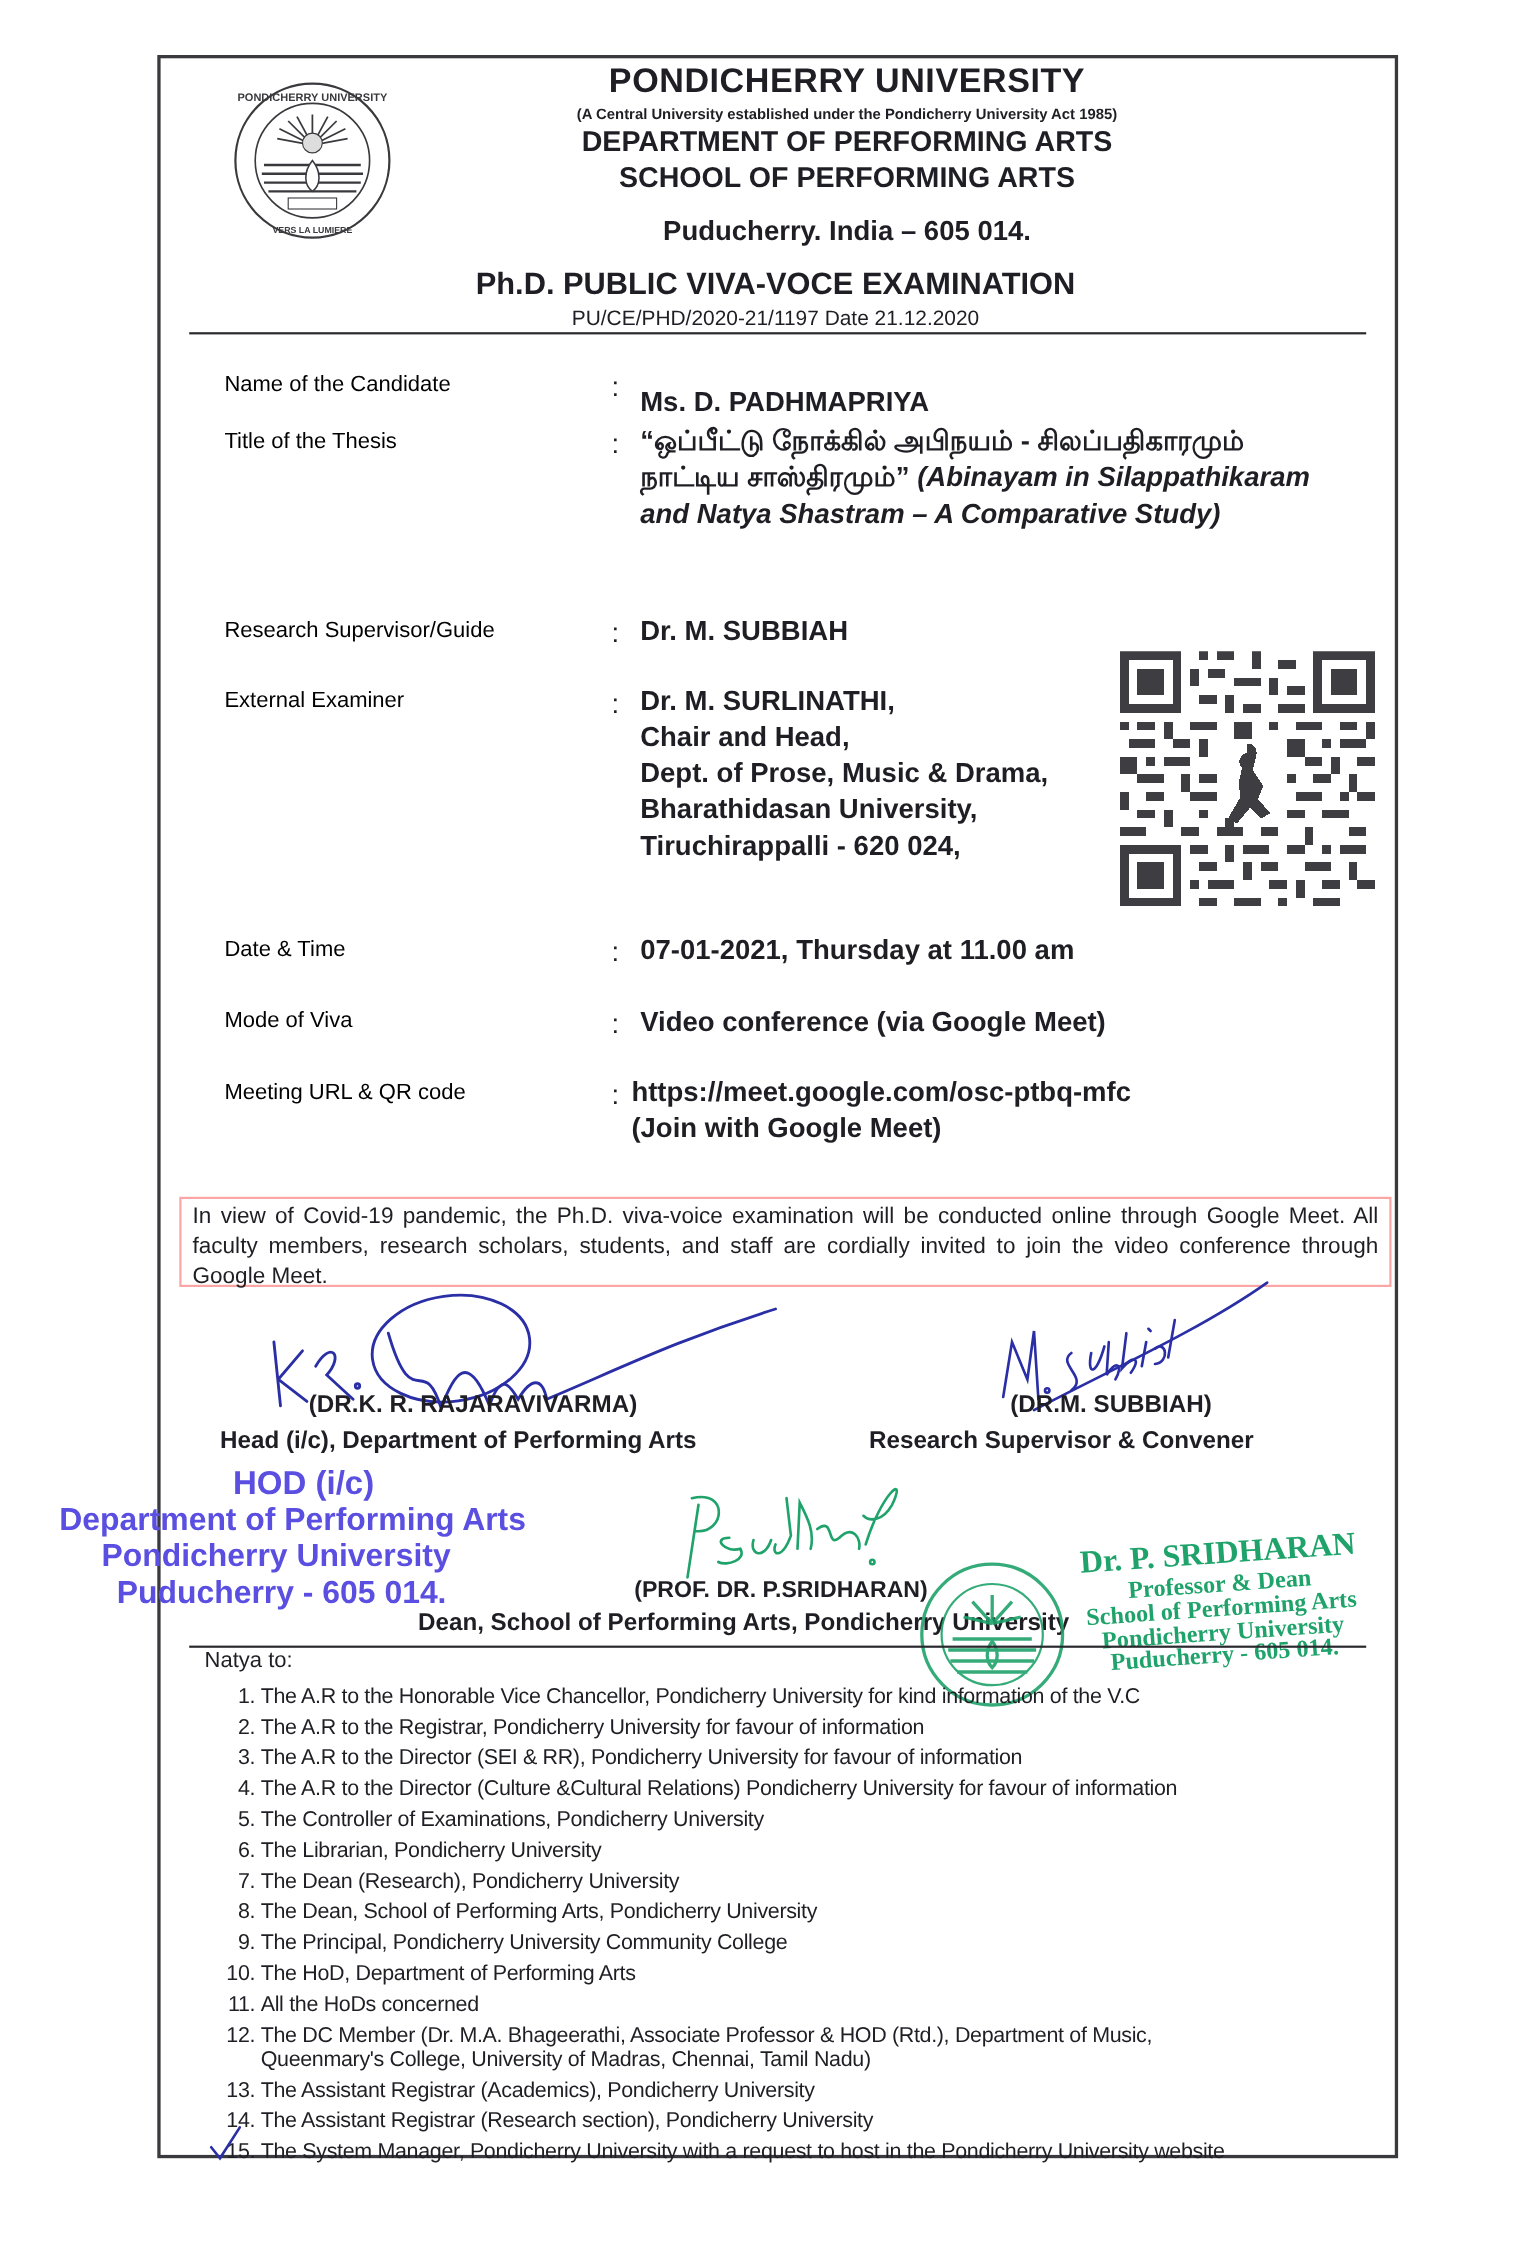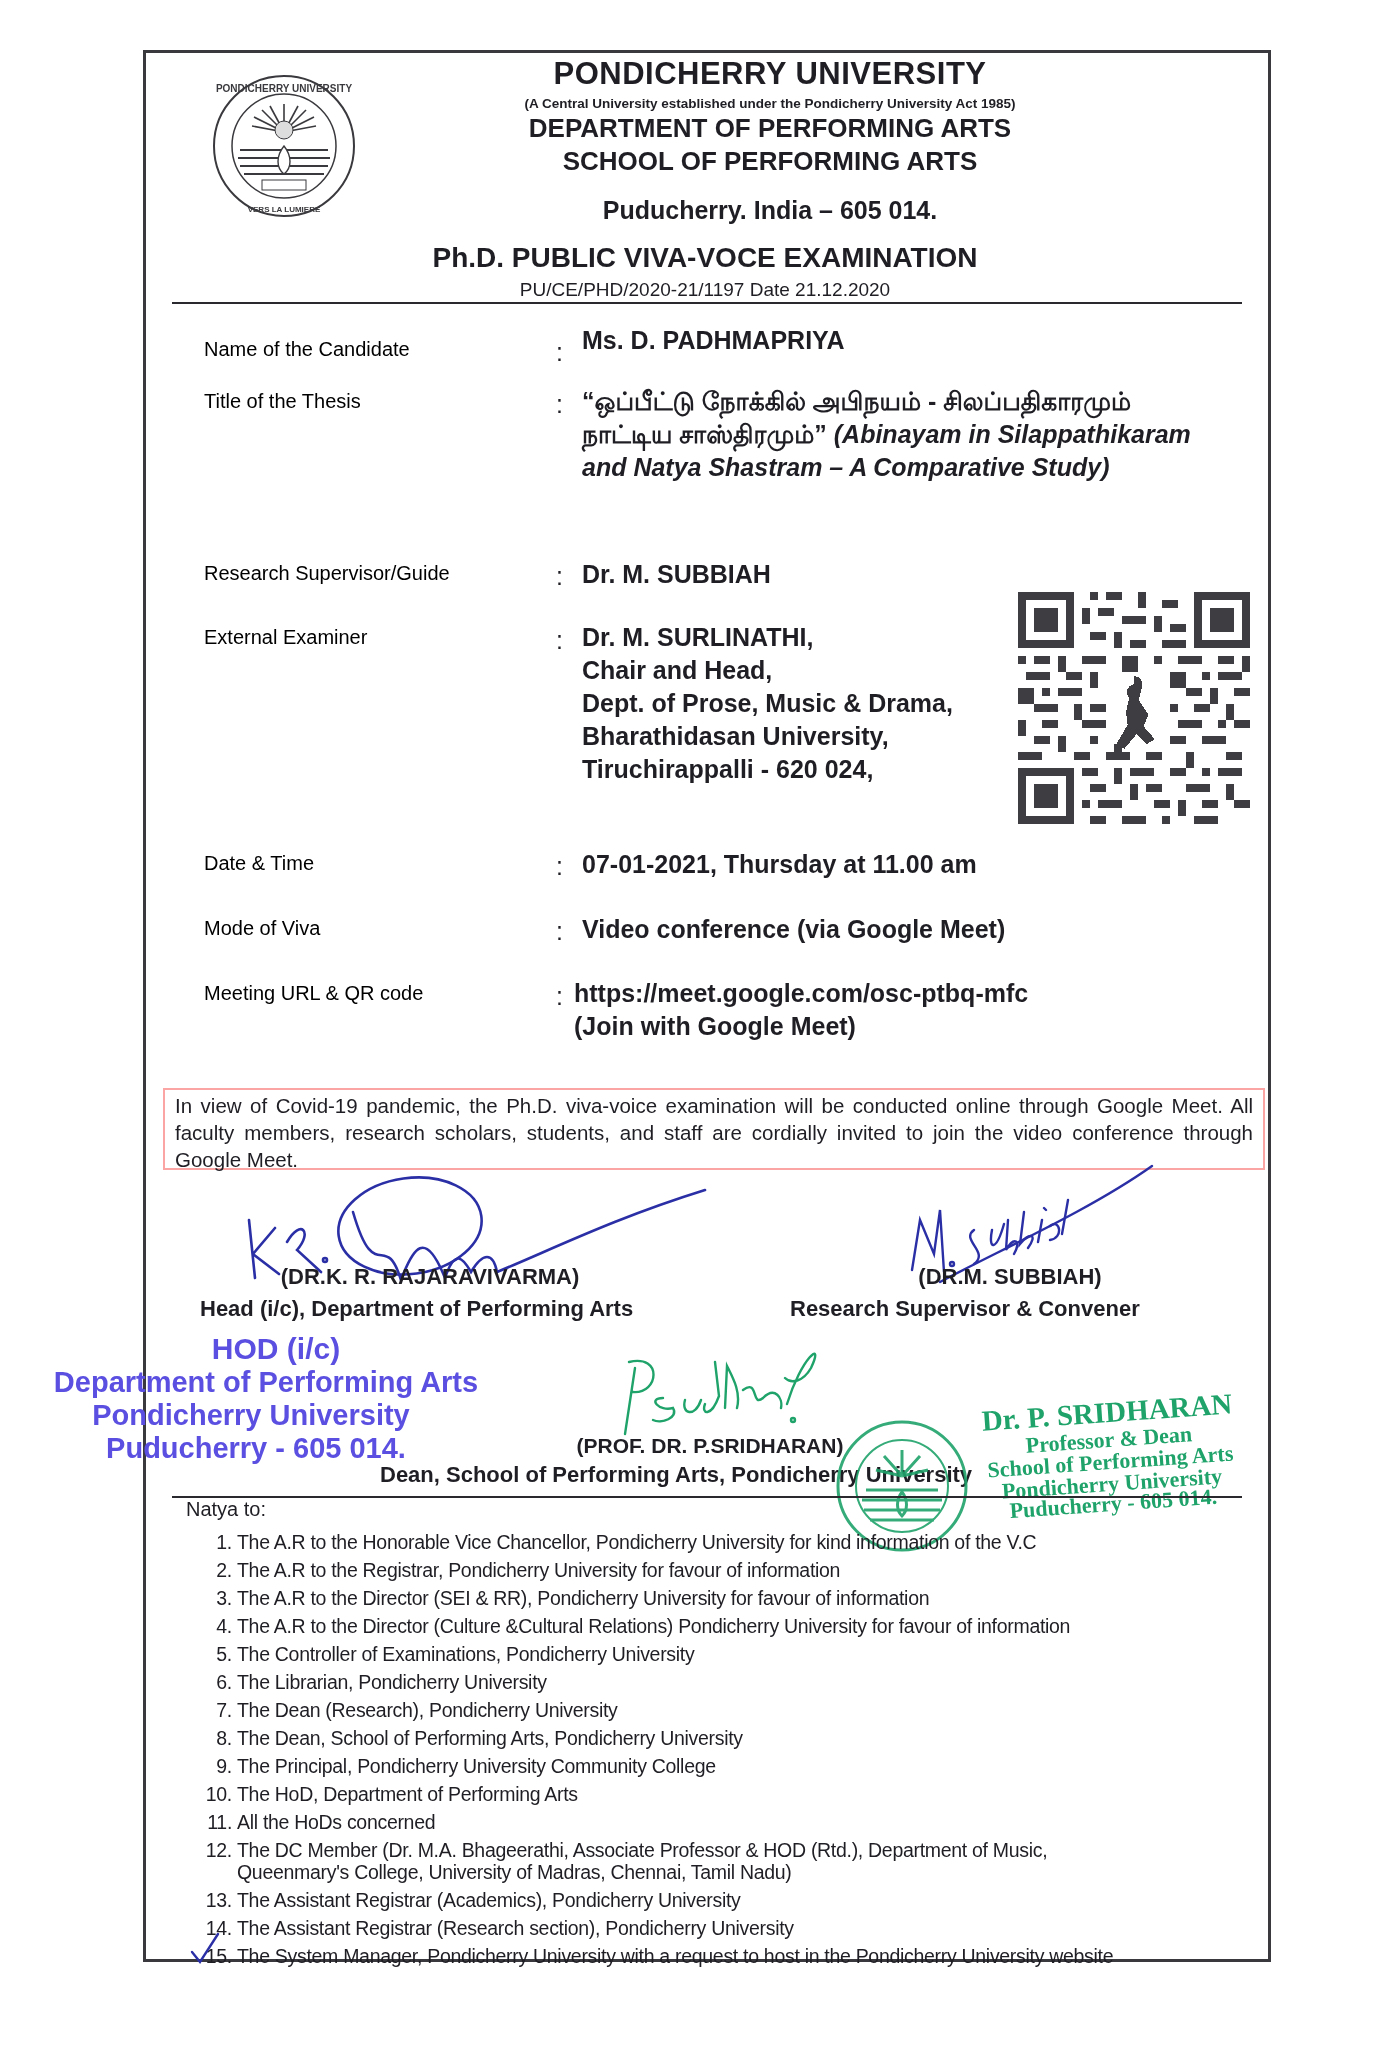--- a/index.html
+++ b/index.html
@@ -84,21 +84,21 @@
 <div class="hdr h-dept">DEPARTMENT OF PERFORMING ARTS</div>
 <div class="hdr h-school">SCHOOL OF PERFORMING ARTS</div>
 <div class="hdr h-addr">Puducherry.  India – 605 014.</div>
 
 <div class="exam-title">Ph.D. PUBLIC VIVA-VOCE EXAMINATION</div>
 <div class="refline">PU/CE/PHD/2020-21/1197  Date 21.12.2020</div>
 <div class="rule"></div>
 
 <div class="lbl" style="top:338px">Name of the Candidate</div>
 <div class="colon" style="top:338px">:</div>
-<div class="val" style="top:324px">Ms. D. PADHMAPRIYA</div>
+<div class="val" style="top:350px">Ms. D. PADHMAPRIYA</div>
 
 <div class="lbl" style="top:390px">Title of the Thesis</div>
 <div class="colon" style="top:390px">:</div>
 <div class="val thesis" style="top:385px">
   <span>“ஒப்பீட்டு நோக்கில் அபிநயம் - சிலப்பதிகாரமும் நாட்டிய சாஸ்திரமும்”</span>
   <i>(Abinayam in Silappathikaram and Natya Shastram – A Comparative Study)</i>
 </div>
 
 <div class="lbl" style="top:562px">Research Supervisor/Guide</div>
 <div class="colon" style="top:562px">:</div>

